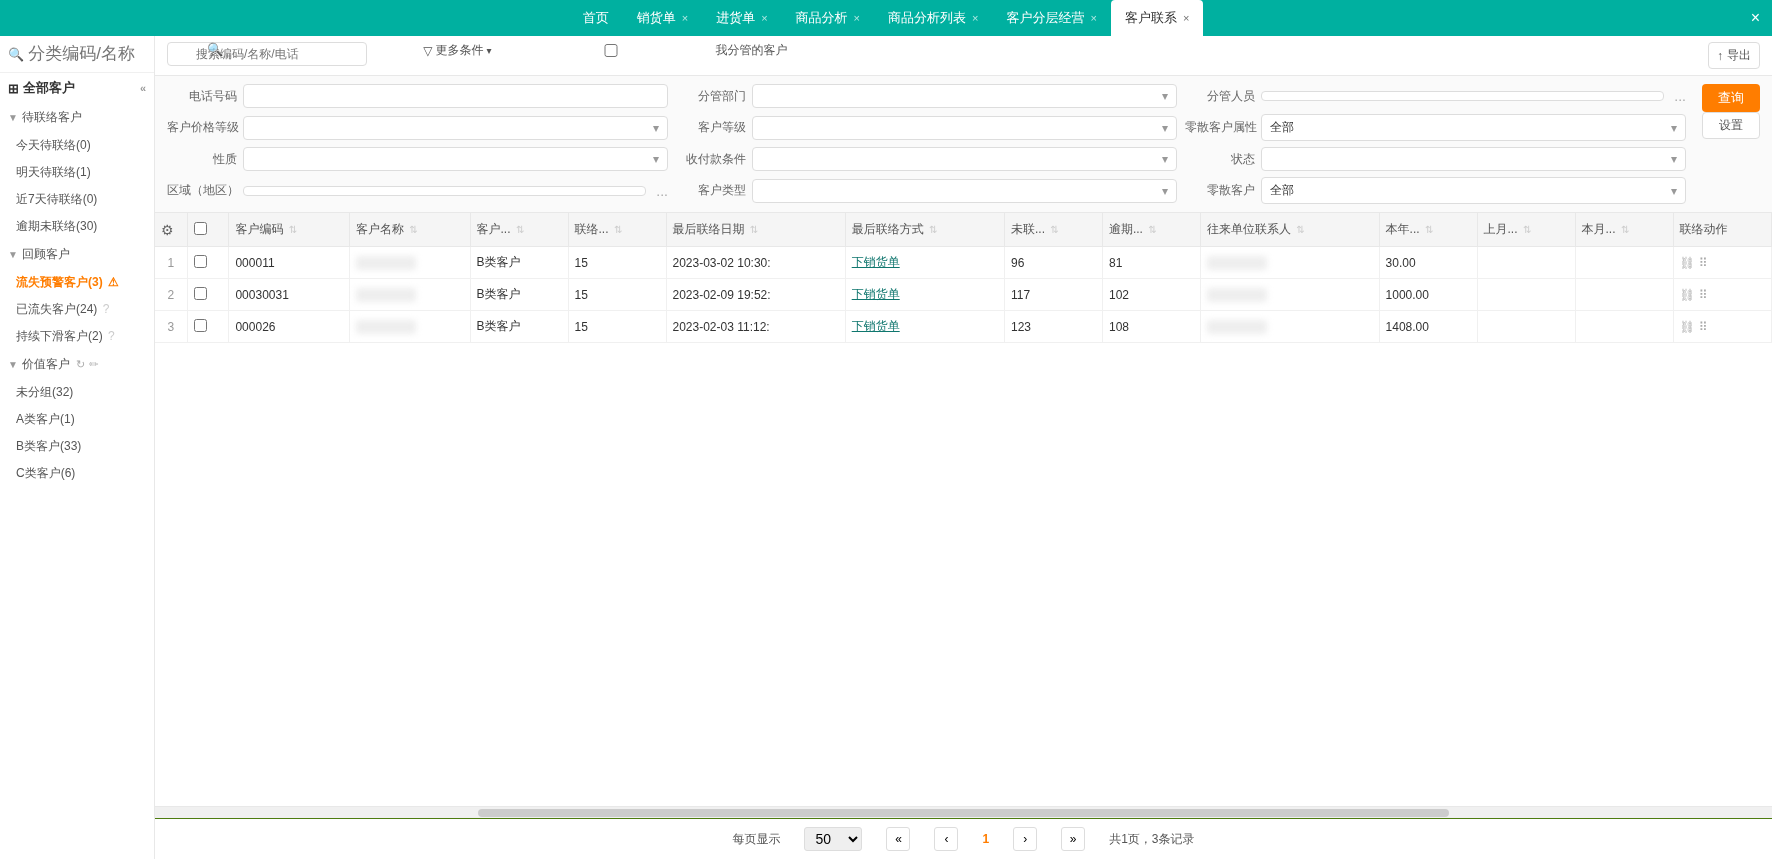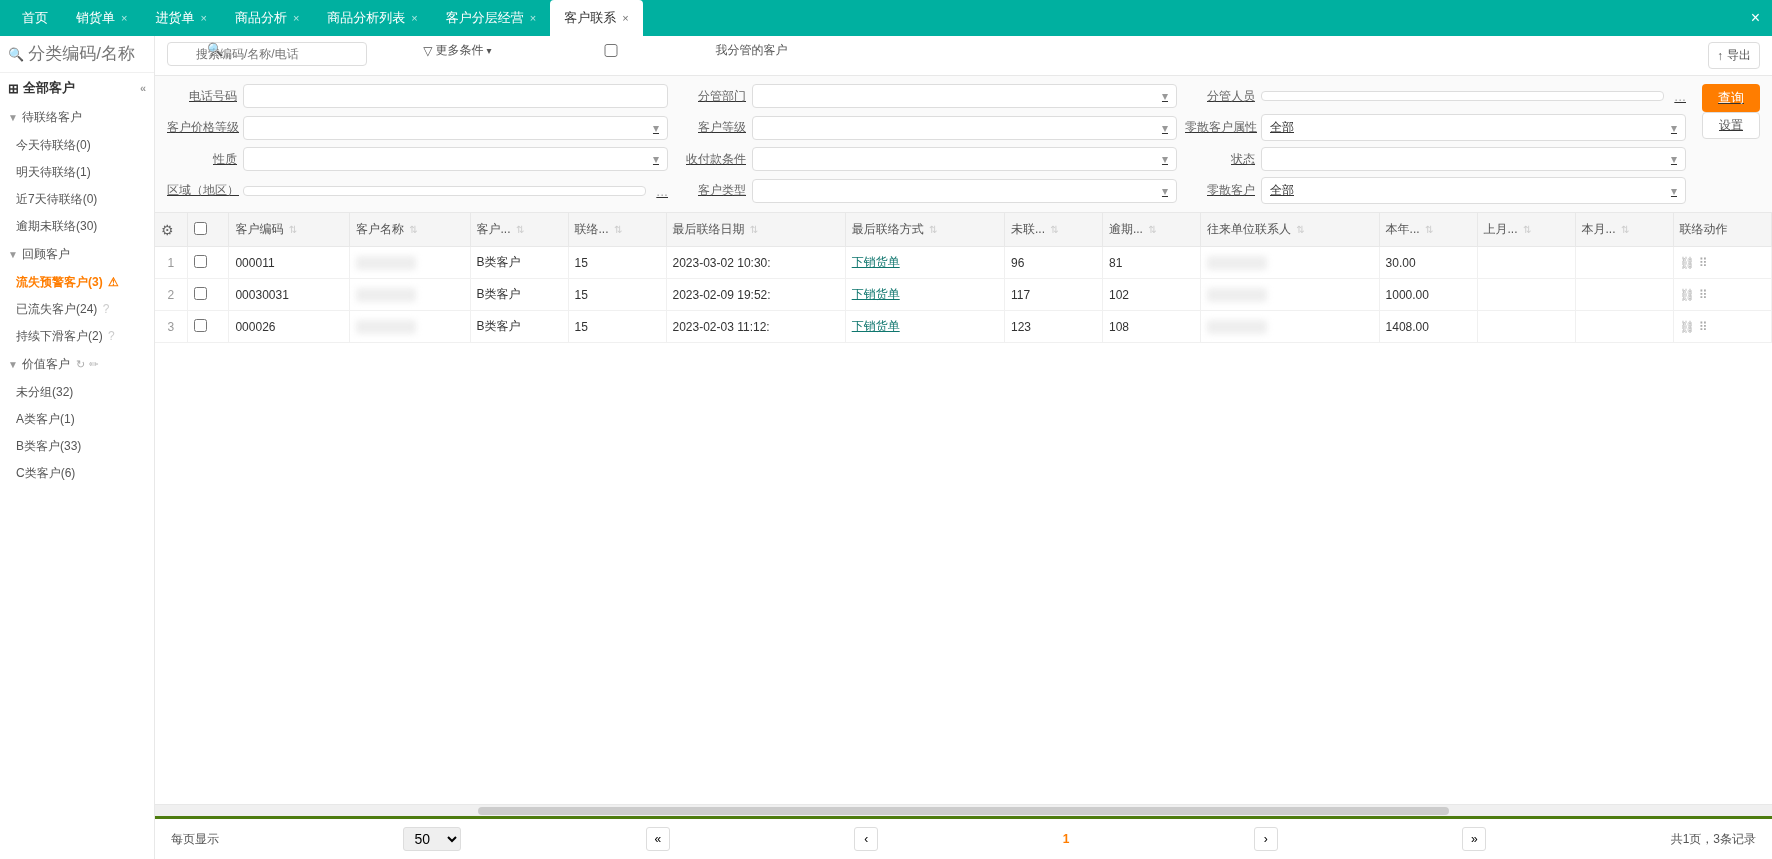--- a/index.html
+++ b/index.html
@@ -7,20 +7,21 @@
 
     
     .top-nav {
       background: #00b0a0;
       height: 36px;
       display: flex;
       align-items: center;
       padding: 0 8px;
       color: white;
       position: relative;
+      justify-content: center;
     }
     .nav-tab {
       display: inline-flex;
       align-items: center;
       padding: 0 14px;
       height: 36px;
       cursor: pointer;
       font-size: 13px;
       color: white;
       white-space: nowrap;
@@ -173,21 +174,20 @@
       border-radius: 4px;
       padding: 4px 8px;
       background: white;
     }
 
     
     .adv-filter {
       background: #fafafa;
       border-bottom: 1px solid #e8e8e8;
       padding: 8px 12px;
-      text-decoration: underline;
     }
     .adv-filter-row {
       display: flex;
       align-items: center;
       gap: 8px;
       margin-bottom: 6px;
     }
     .adv-filter-row:last-child { margin-bottom: 0; }
     .filter-field {
       display: flex;
@@ -290,25 +290,25 @@
     }
     .data-table .row-num { color: #999; text-align: center; width: 30px; }
     .data-table .link-text { color: #0f766e; cursor: pointer; text-decoration: underline; }
     .data-table .action-icons { display: flex; gap: 4px; color: #999; cursor: pointer; }
     .gear-icon { color: #666; cursor: pointer; font-size: 14px; }
     .th-checkbox { width: 32px; }
 
     
     .table-footer {
       background: white;
-      border-top: 3px solid #4d7c0f;
+      border-top: 1px solid #4d7c0f;
       padding: 8px 16px;
       display: flex;
       align-items: center;
-      justify-content: space-between;
+      justify-content: center;
       gap: 24px;
       font-size: 12px;
       color: #555;
     }
     .page-size-select {
       border: 1px solid #ddd;
       border-radius: 3px;
       padding: 2px 6px;
       font-size: 14px;
     }

